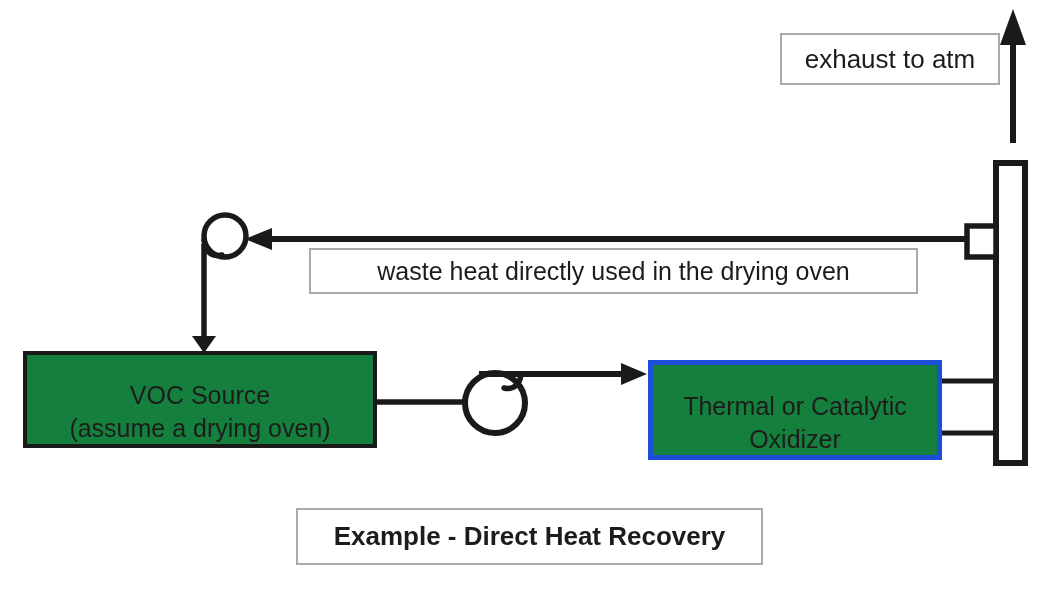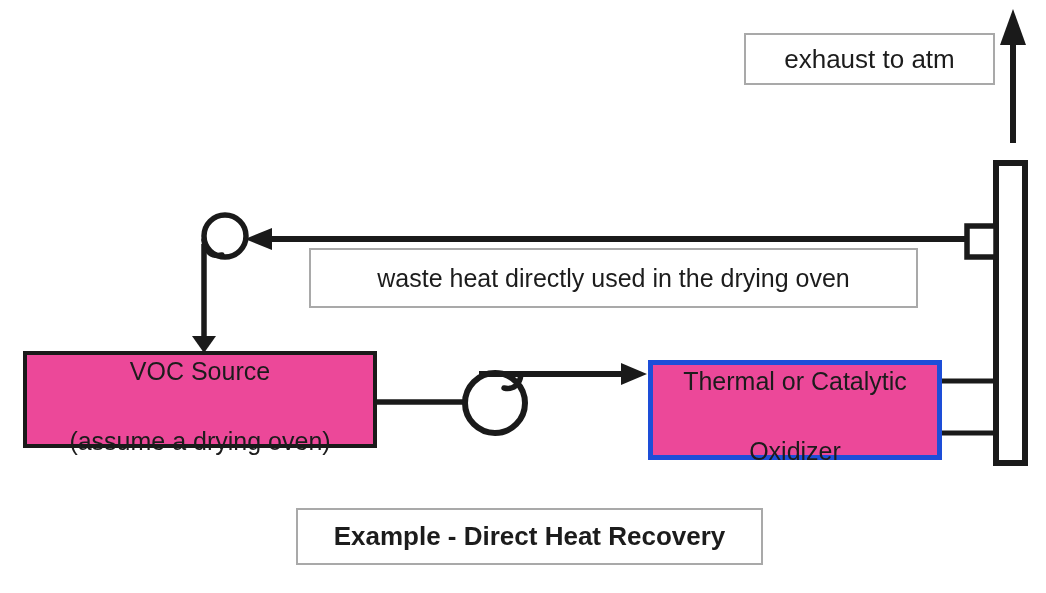--- a/index.html
+++ b/index.html
@@ -26,31 +26,30 @@
     background: #ffffff;
     border: 2px solid #a9a9a9;
     display: flex;
     align-items: center;
     justify-content: center;
     text-align: center;
     box-sizing: border-box;
   }
   .nodebox {
     position: absolute;
-    background: #ec4899;
+    background: #15803d;
     display: flex;
     flex-direction: column;
     align-items: center;
-    justify-content: space-between;
+    justify-content: flex-end;
     text-align: center;
     box-sizing: border-box;
-    gap: 37px;
   }
-  .exhaust-box   { left: 744px; top: 33px;  width: 251px; height: 52px; font-size: 26px; }
-  .wasteheat-box { left: 309px; top: 248px; width: 609px; height: 60px; font-size: 25px; border-width: 2px; }
+  .exhaust-box   { left: 780px; top: 33px;  width: 220px; height: 52px; font-size: 26px; }
+  .wasteheat-box { left: 309px; top: 248px; width: 609px; height: 46px; font-size: 25px; border-width: 2px; }
   .voc-box {
     left: 23px; top: 351px; width: 354px; height: 97px;
     border: 4px solid #1a1a1a; font-size: 25px; line-height: 1.3;
   }
   .oxidizer-box {
     left: 648px; top: 360px; width: 294px; height: 100px;
     border: 5px solid #1d4ed8; font-size: 25px; line-height: 1.3;
   }
   .title-box {
     left: 296px; top: 508px; width: 467px; height: 57px;

